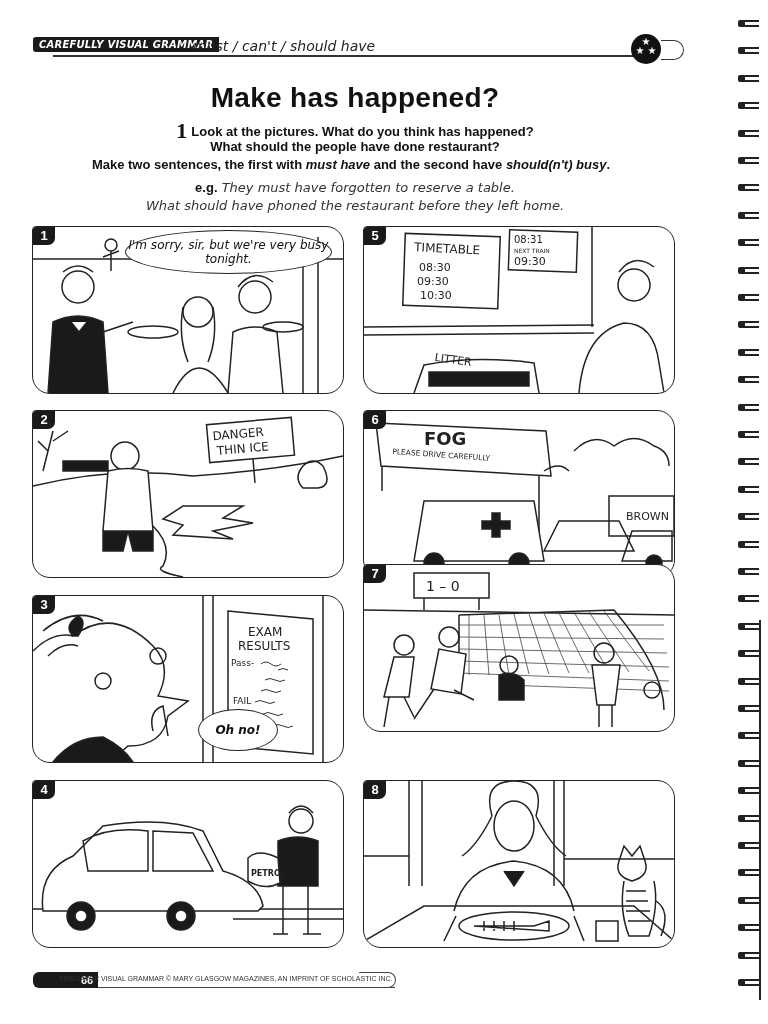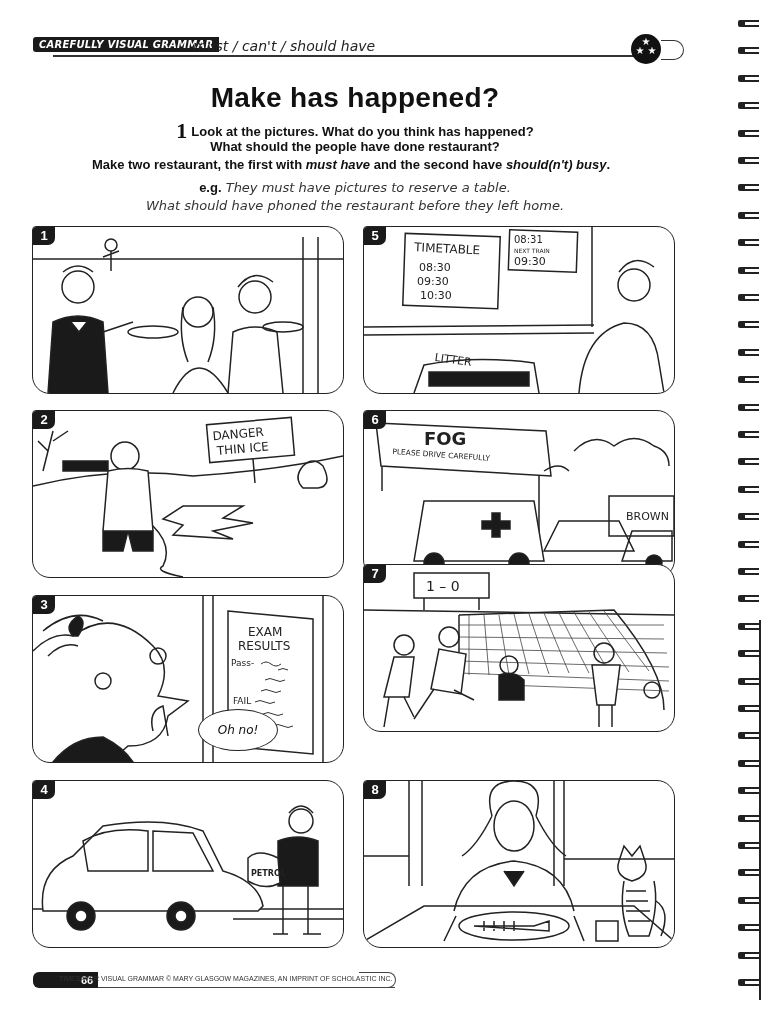--- a/index.html
+++ b/index.html
@@ -72,24 +72,24 @@
       <span>★ ★</span>
   </div>
 </div>
 
 <div class="title">Make has happened?</div>
 <div class="instr" style="top:118px">
   <span class="num">1</span><span>Look at the pictures. What do you think has happened?</span>
 </div>
 <div class="instr" style="top:139px">What should the people have done restaurant?</div>
 <div class="instr" style="top:157px; left:-4px">
-  <span>Make two restaurant, the first with </span><i>must have</i><span> and the second have </span><i>should(n't) busy</i><span>.</span>
+  <span>Make two sentences, the first with </span><i>must have</i><span> and the second have </span><i>should(n't) busy</i><span>.</span>
 </div>
 <div class="ex" style="top:180px">
-  <b>e.g.</b> <span>They must have pictures to reserve a table.</span>
+  <b>e.g.</b> <span>They must have forgotten to reserve a table.</span>
 </div>
 <div class="ex" style="top:198px">What should have phoned the restaurant before they left home.</div>
 
 <div class="panel" style="left:32px; top:226px">
   <svg class="art" viewBox="0 0 310 166">
     <g fill="none" stroke="#222" stroke-width="1.5">
       <line x1="0" y1="32" x2="310" y2="32"></line>
       <line x1="270" y1="10" x2="270" y2="166"></line>
         <line x1="285" y1="10" x2="285" y2="166"></line>
 
@@ -105,20 +105,21 @@
       <circle cx="222" cy="70" r="16"></circle>
         <path d="M205 60 q15 -20 35 -5"></path>
       <path d="M195 166 L200 105 q22 -10 44 0 L250 166"></path>
 
       <ellipse cx="120" cy="105" rx="25" ry="6"></ellipse>
         <ellipse cx="250" cy="100" rx="20" ry="5"></ellipse>
       <circle cx="78" cy="18" r="6"></circle>
         <path d="M78 24 l0 20 M70 30 l16 -6"></path>
     </g>
   </svg>
+  <div class="bubble" style="left:92px; top:3px; width:205px; height:42px;">I'm sorry, sir, but we're very busy tonight.</div>
   <div class="badge">1</div>
 </div>
 
 <div class="panel" style="left:363px; top:226px">
   <svg class="art" viewBox="0 0 310 166">
     <g fill="none" stroke="#222" stroke-width="1.5">
       <line x1="0" y1="100" x2="230" y2="98"></line>
         <line x1="0" y1="108" x2="230" y2="106"></line>
       <line x1="228" y1="0" x2="228" y2="100"></line>
       <rect x="40" y="8" width="95" height="72" transform="rotate(2 87 44)"></rect>
@@ -204,21 +205,21 @@
       <path d="M10 35 q30 -25 60 -10 M0 55 q20 -20 40 -15 M15 60 q15 -15 30 -10"></path>
     </g>
     <text class="sign-text" x="215" y="40" font-size="12">EXAM</text>
     <text class="sign-text" x="205" y="54" font-size="12">RESULTS</text>
     <text class="sign-text" x="198" y="70" font-size="9">Pass-</text>
     <text class="sign-text" x="200" y="108" font-size="9">FAIL</text>
     <g stroke="#333" stroke-width="1" fill="none">
       <path d="M228 68 q5 -4 10 0 q5 4 10 0 M245 74 q5 -3 10 0 M232 84 q5 -3 10 0 q5 3 10 0 M228 95 q5 -3 10 0 q5 3 10 0 M222 106 q5 -3 10 0 q5 3 10 0 M230 118 q5 -3 10 0 q5 3 10 0 M240 130 q5 -3 10 0 q5 3 10 0"></path>
     </g>
   </svg>
-  <div class="bubble" style="left:165px; top:113px; width:78px; height:40px;">Oh no!</div>
+  <div class="bubble" style="left:165px; top:113px; width:78px; height:40px;font-weight:bold;">Oh no!</div>
   <div class="badge">3</div>
 </div>
 
 <div class="panel" style="left:363px; top:564px">
   <svg class="art" viewBox="0 0 310 166">
     <g fill="none" stroke="#222" stroke-width="1.5">
       <rect x="50" y="8" width="75" height="25"></rect>
         <line x1="60" y1="33" x2="60" y2="45"></line>
         <line x1="115" y1="33" x2="115" y2="45"></line>
       <line x1="0" y1="45" x2="310" y2="50"></line>

